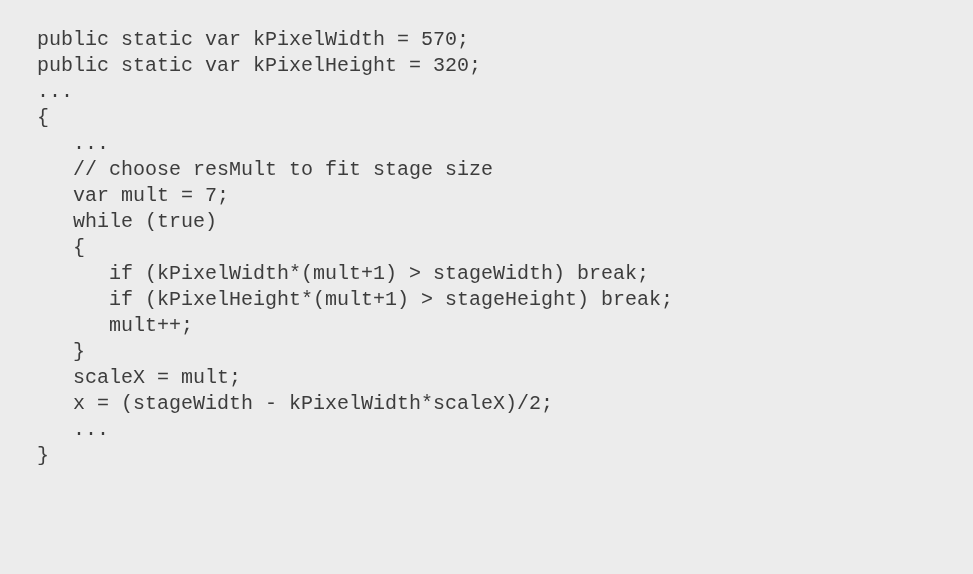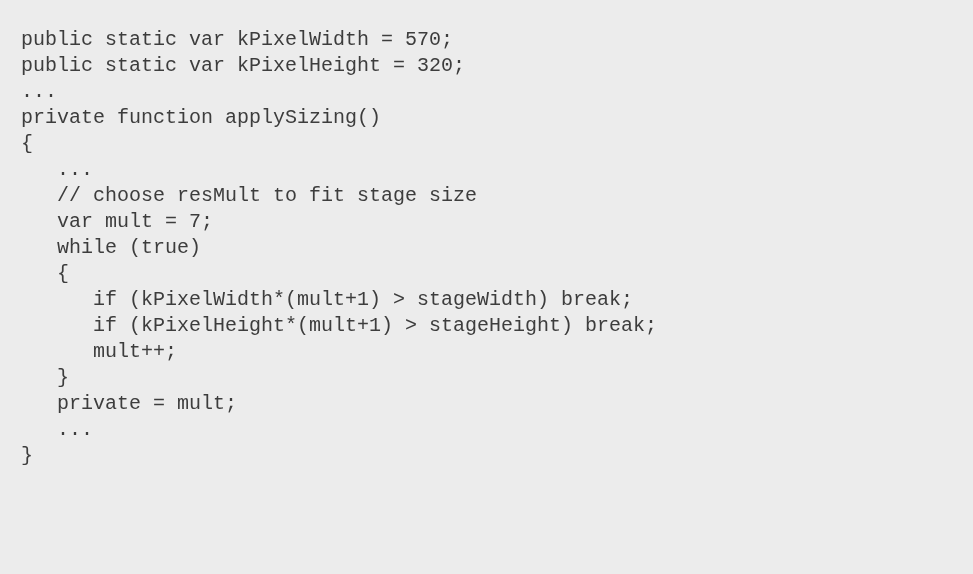--- a/index.html
+++ b/index.html
@@ -11,46 +11,46 @@
     margin: 0;
     padding: 0;
   }
   body {
     width: 973px;
     height: 574px;
     background: var(--bg);
     overflow: hidden;
   }
   .code-listing {
-    padding: 27px 10px 0 21px;
+    padding: 27px 10px 0 37px;
     font-family: "Liberation Mono", "DejaVu Sans Mono", monospace;
     font-size: 20px;
     line-height: 26px;
     color: var(--fg);
   }
   .code-line {
     white-space: pre;
     height: 26px;
     letter-spacing: 0;
   }
 </style>
 </head>
 <body>
 
 <div class="code-listing">
   <div class="code-line">public static var kPixelWidth = 570;</div>
   <div class="code-line">public static var kPixelHeight = 320;</div>
   <div class="code-line">...</div>
-  <div class="code-line">private function applySizing()</div>
   <div class="code-line">{</div>
   <div class="code-line">   ...</div>
   <div class="code-line">   // choose resMult to fit stage size</div>
   <div class="code-line">   var mult = 7;</div>
   <div class="code-line">   while (true)</div>
   <div class="code-line">   {</div>
   <div class="code-line">      if (kPixelWidth*(mult+1) &gt; stageWidth) break;</div>
   <div class="code-line">      if (kPixelHeight*(mult+1) &gt; stageHeight) break;</div>
   <div class="code-line">      mult++;</div>
   <div class="code-line">   }</div>
-  <div class="code-line">   private = mult;</div>
+  <div class="code-line">   scaleX = mult;</div>
+  <div class="code-line">   x = (stageWidth - kPixelWidth*scaleX)/2;</div>
   <div class="code-line">   ...</div>
   <div class="code-line">}</div>
 </div>
 
 </body></html>

